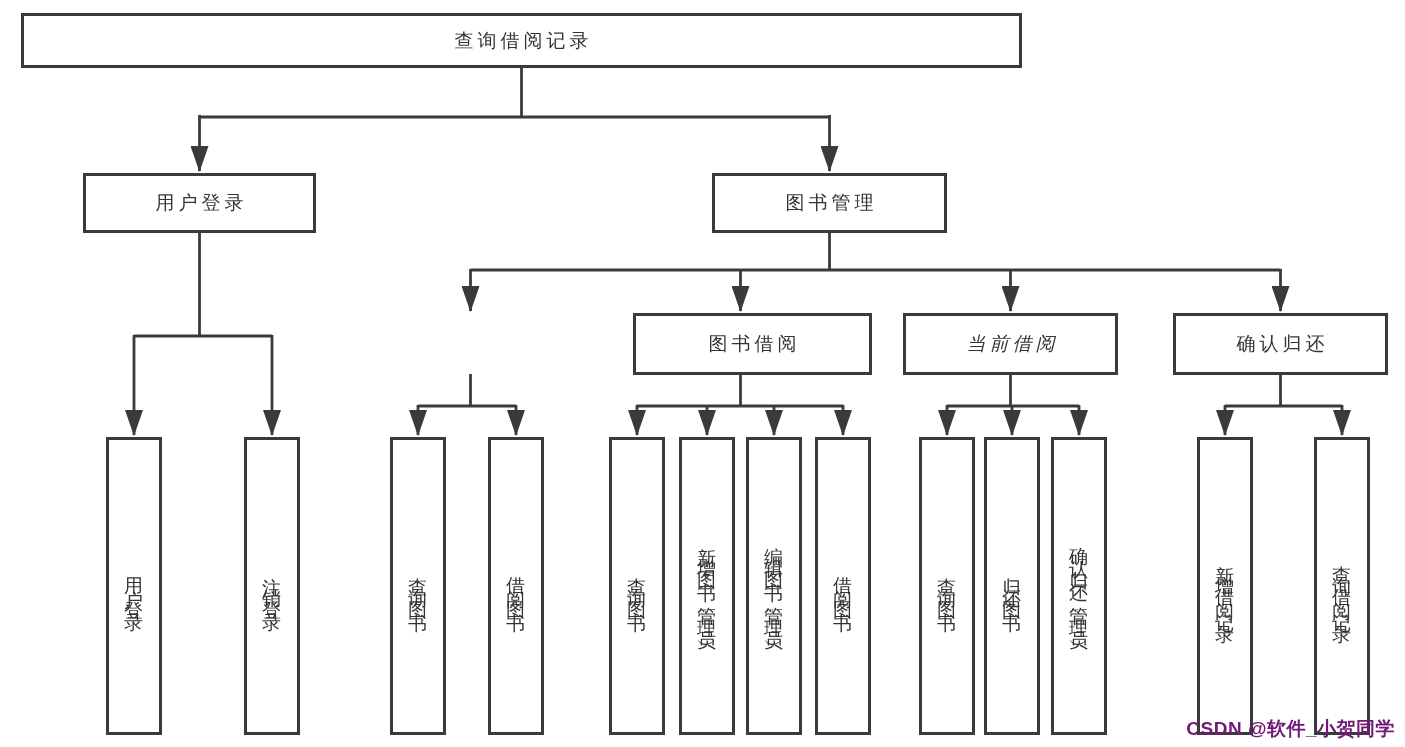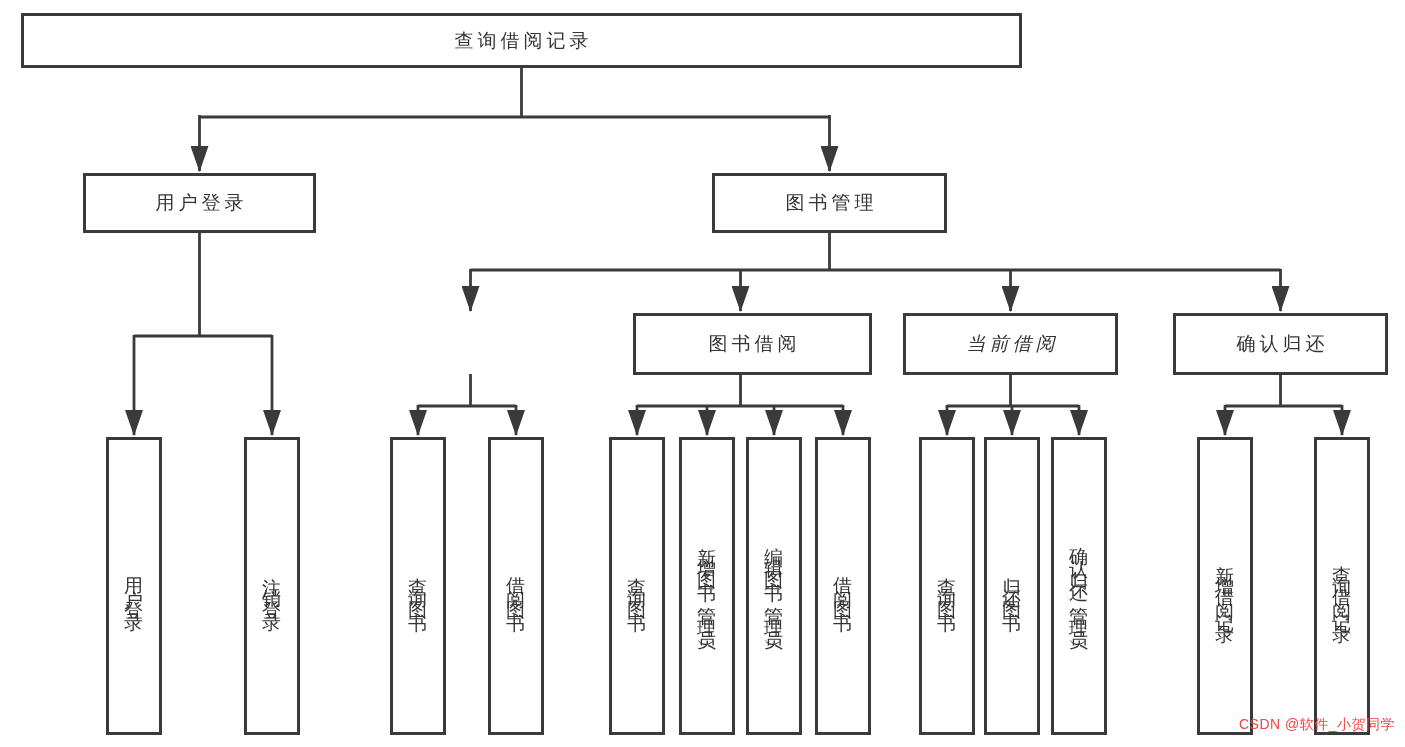--- a/index.html
+++ b/index.html
@@ -48,25 +48,26 @@
   #l-editbook  {left:746px;}
   #l-borrow2   {left:815px;}
   #l-query3    {left:919px;}
   #l-return    {left:984px;}
   #l-confirm   {left:1051px;}
   #l-addrec    {left:1197px;}
   #l-queryrec  {left:1314px;}
   #watermark{
     position:absolute;
     right:10px;top:716px;
-    font-size:14px;
-    color:#ef4444;
+    font-size:19px;
+    color:#701a75;
     letter-spacing:0.5px;
     z-index:5;
     white-space:nowrap;
+    font-weight:bold;
   }
 </style>
 </head>
 <body>
 
 <div id="stage">
 
   <svg class="wires" width="1405" height="747" viewBox="0 0 1405 747">
     <defs>
       <marker id="arw" markerUnits="userSpaceOnUse" markerWidth="26" markerHeight="18" viewBox="0 0 26 18" refX="25" refY="9" orient="auto">

